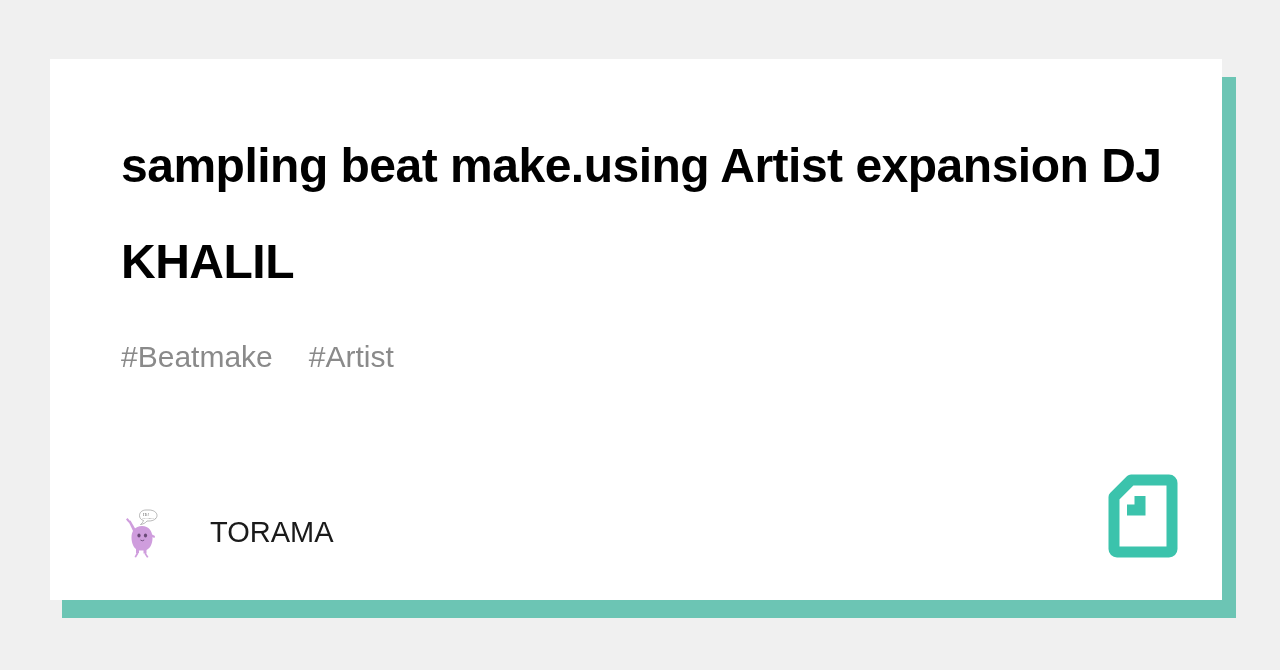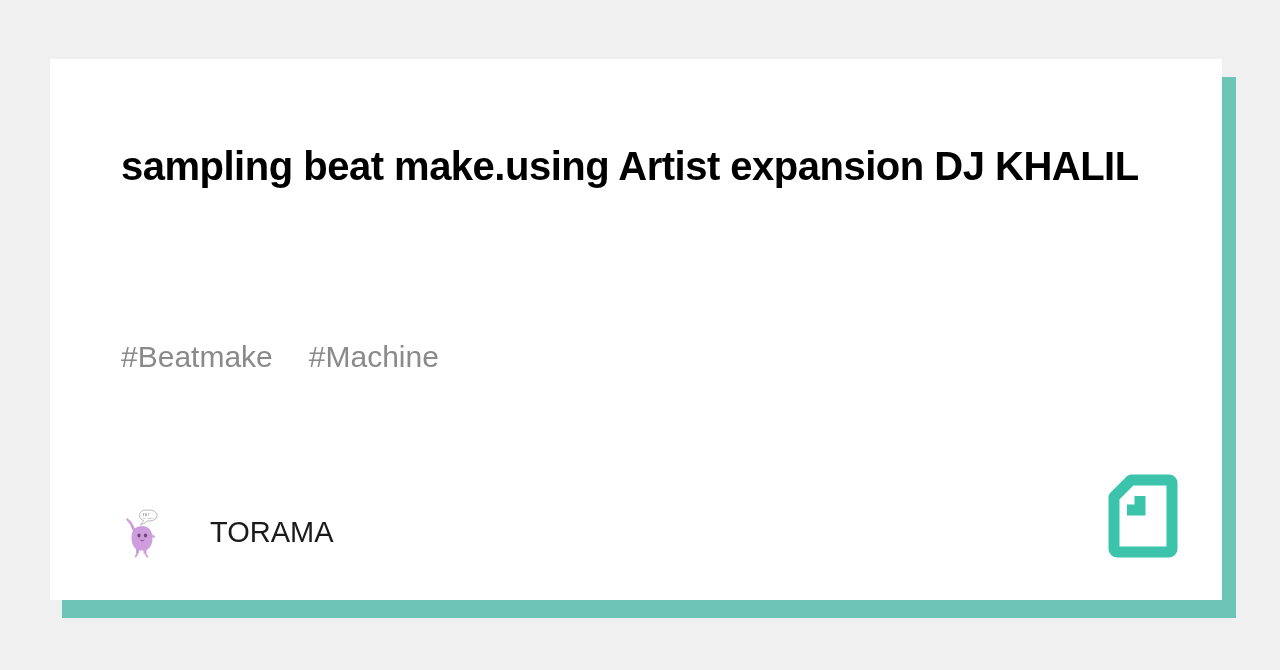--- a/index.html
+++ b/index.html
@@ -45,21 +45,21 @@
   }
 
   
   .card-title {
     position: absolute;
     left: 71px;
     top: 59px;
     width: 1060px;
     margin: 0;
     font-family: "Liberation Sans", sans-serif;
-    font-size: 40px;
+    font-size: 48px;
     font-weight: bold;
     line-height: 96px;
     letter-spacing: -0.5px;
     color: #000000;
     word-break: break-word;
   }
 
   
   .tag-row {
     position: absolute;
@@ -119,21 +119,21 @@
 <div class="stage">
 
   <div class="card-shadow"></div>
 
   <div class="card">
 
     <h1 class="card-title">sampling beat make.using Artist expansion DJ KHALIL</h1>
 
     <div class="tag-row">
       <span class="tag">#Beatmake</span>
-      <span class="tag">#Machine</span>
+      <span class="tag">#Artist</span>
     </div>
 
     <div class="author-row">
 
       <svg class="avatar" viewBox="0 0 56 56">
 
         <path d="M24 22 C17 22 13.5 27 13.5 33.5 C13.5 39 15.5 43 18 45 L18 49 L21 49 L21 46.5 L25.5 46.5 L25.5 49.5 L28.5 49.5 L28.5 46 C32 44.5 34.5 40 34.5 34 C34.5 27 31 22 24 22 Z" fill="#cf9ddd"></path>
 
         <path d="M18 26 L12.5 16.5 L10.5 17.5 L15.5 28 Z" fill="#cf9ddd"></path>
         <path d="M9.5 14 L12.5 17.5 L10.5 18.5 L8 15.5 Z" fill="#cf9ddd"></path>

